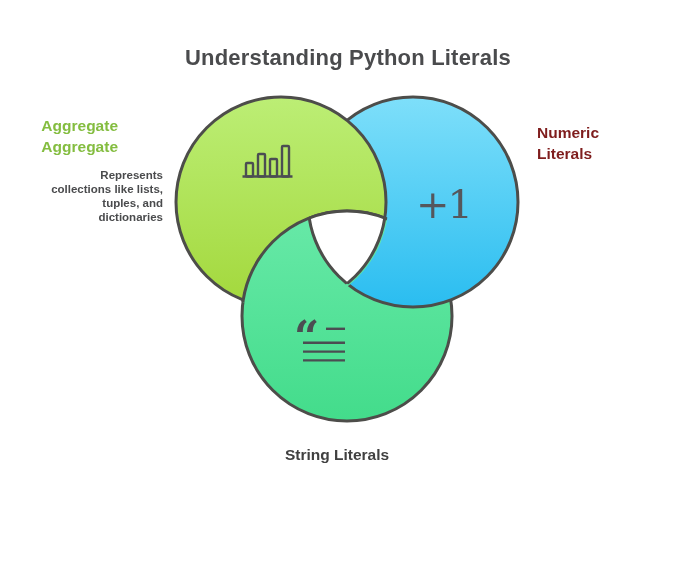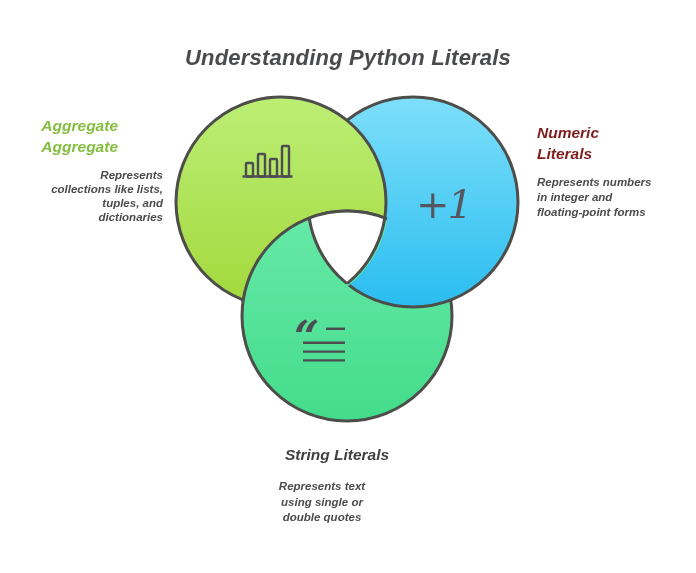--- a/index.html
+++ b/index.html
@@ -1,19 +1,18 @@
 <!DOCTYPE html>
 <html><head>
 <meta charset="utf-8">
 <style>
   html,body{margin:0;padding:0;background:#fff;}
   .canvas{
     position:relative;width:696px;height:573px;background:#ffffff;overflow:hidden;
     font-family:"Liberation Sans", sans-serif;
-    font-style:italic;
   }
   .page-title{
     position:absolute;top:45px;left:0;width:696px;text-align:center;
     font-size:22px;font-weight:bold;color:#4a4b4d;letter-spacing:.2px;
   }
   .group-label{font-weight:bold;font-size:15.5px;line-height:1.36;}
   .group-desc{
     font-weight:bold;font-size:11.5px;color:#4a4b4d;white-space:pre-line;
   }
   .label-aggregate{position:absolute;top:115px;right:578px;width:120px;max-width:120px;
@@ -110,22 +109,16 @@
 
   <div class="group-label label-aggregate">
     <span class="inner">Aggregate Aggregate</span>
   </div>
   <div class="group-desc desc-aggregate">Represents
 collections like lists,
 tuples, and
 dictionaries</div>
 
   <div class="group-label label-numeric">Numeric Literals</div>
-  <div class="group-desc desc-numeric">Represents numbers
-in integer and
-floating-point forms</div>
 
   <div class="group-label label-string">String Literals</div>
-  <div class="group-desc desc-string">Represents text
-using single or
-double quotes</div>
 
 </div>
 
 </body></html>

